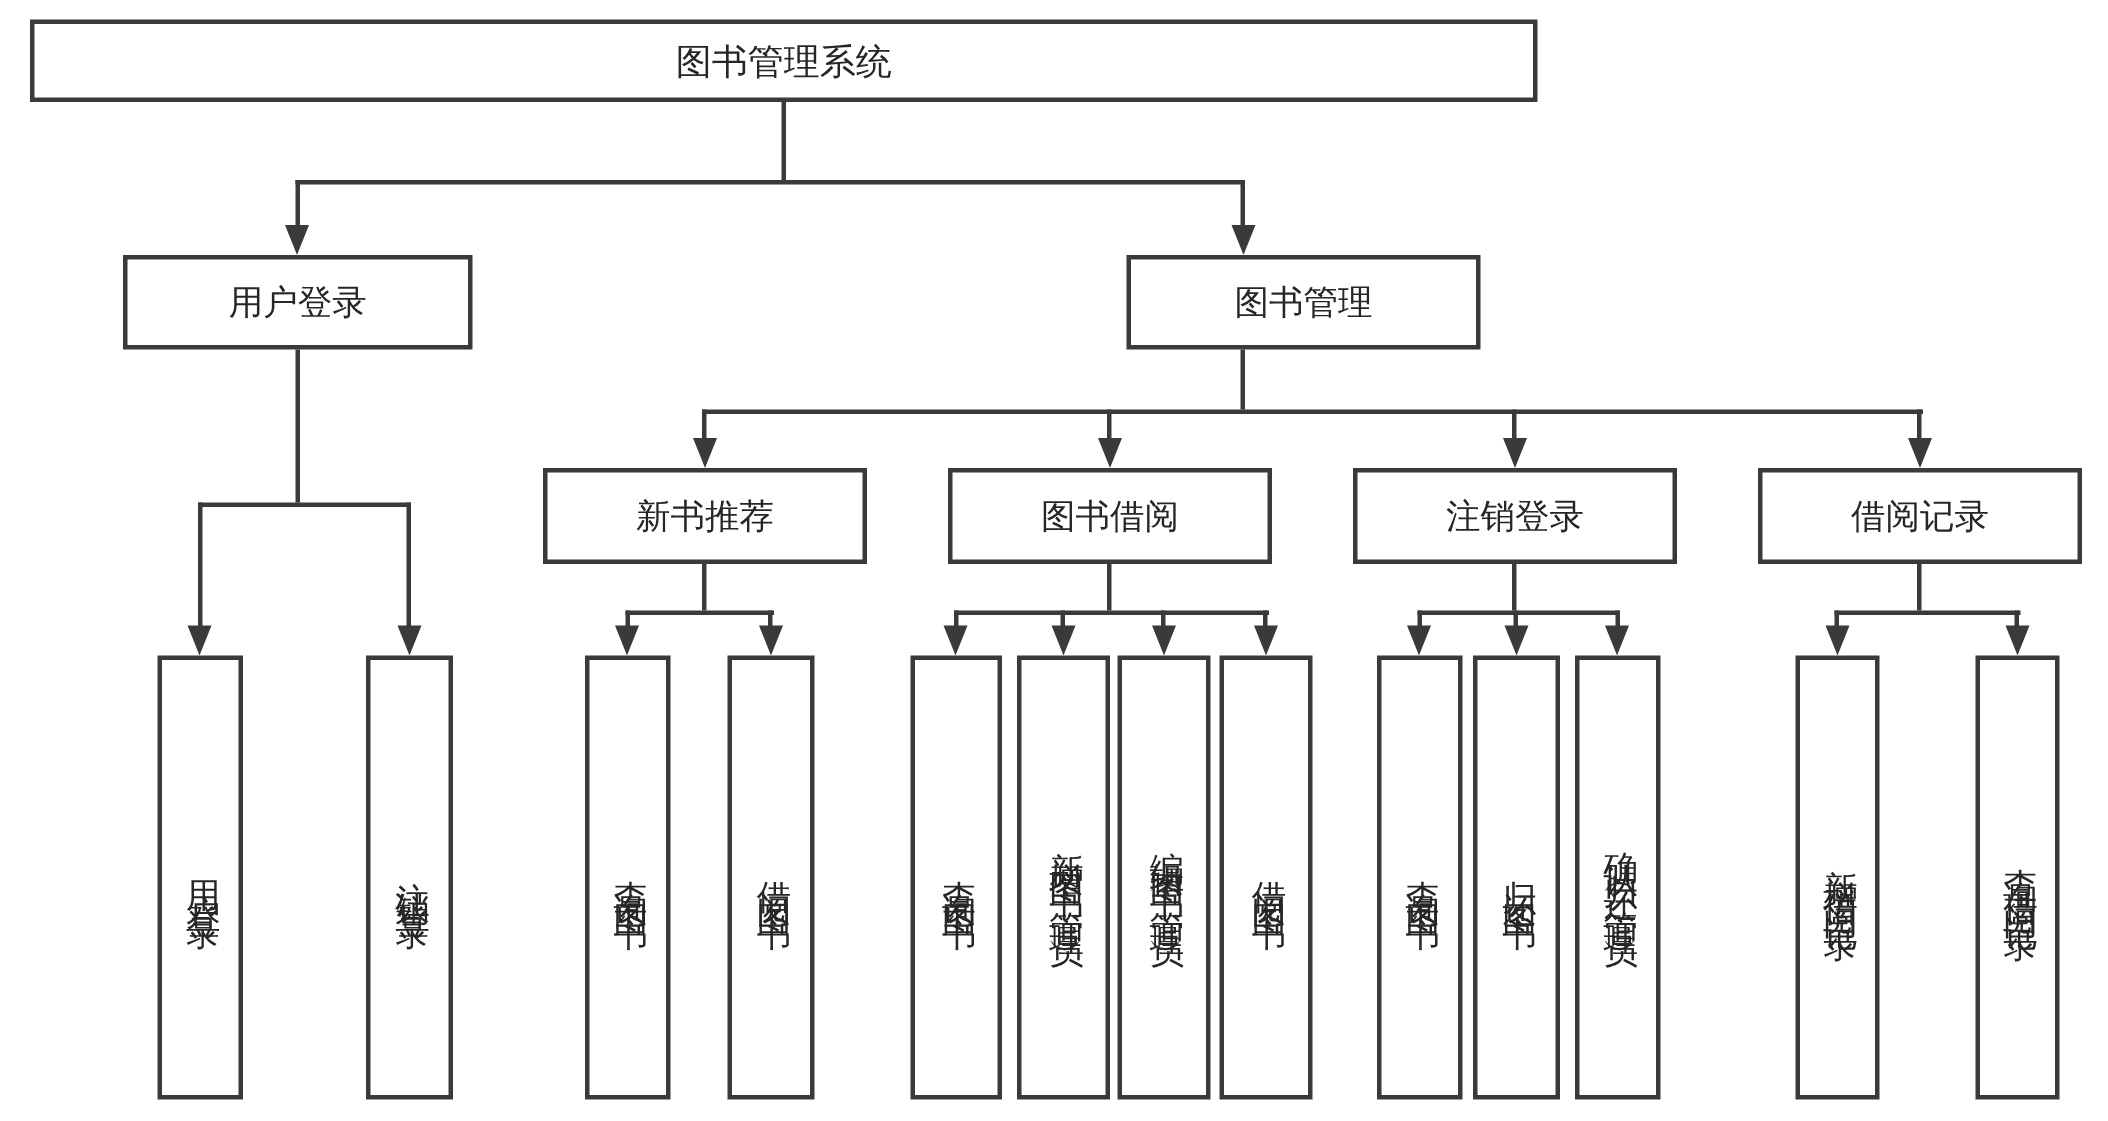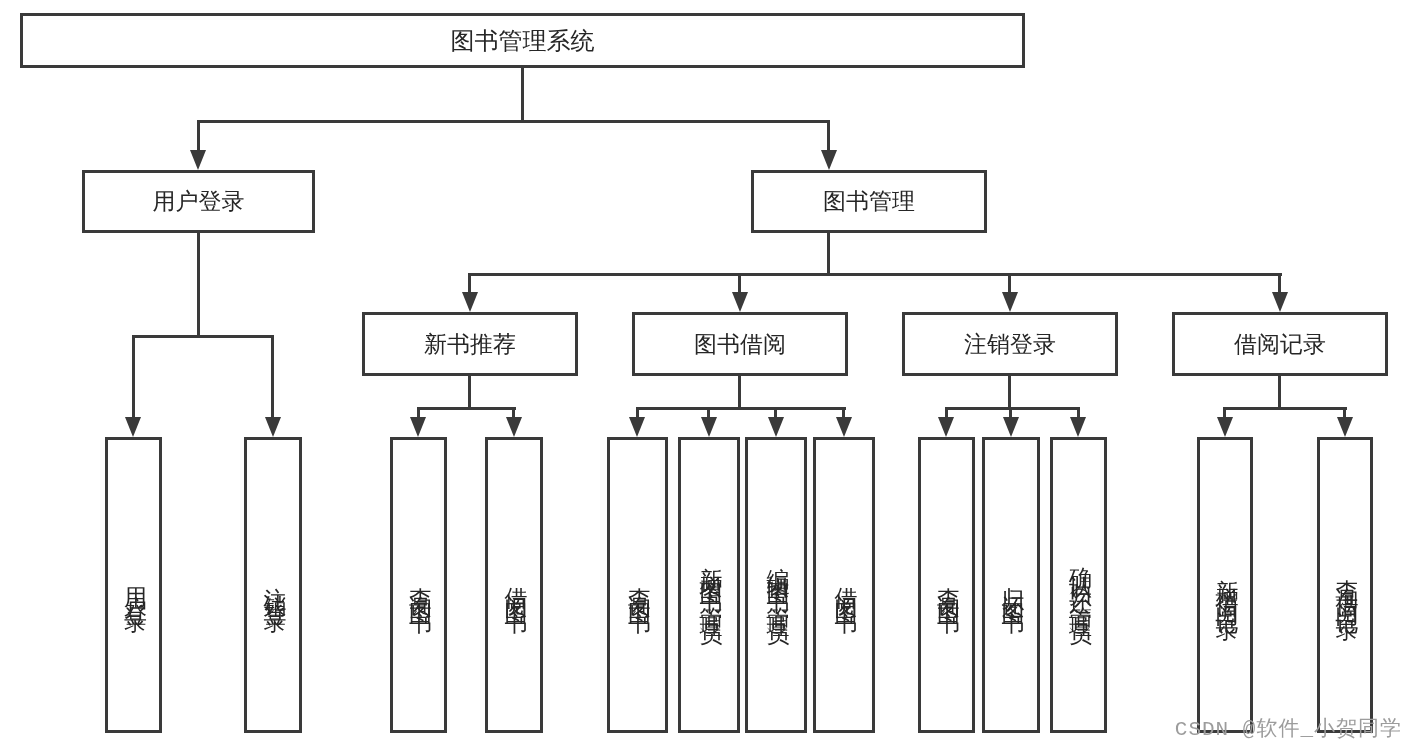--- a/index.html
+++ b/index.html
@@ -161,15 +161,14 @@
     <span>确认归还（管理员）</span>
   </div>
 
   <div class="box leaf" style="left:1197px;top:437px;width:56px;height:296px">
     <span>新增借阅记录</span>
   </div>
   <div class="box leaf" style="left:1317px;top:437px;width:56px;height:296px">
     <span>查询借阅记录</span>
   </div>
 
-  <div class="watermark">CSDN @软件_小贺同学</div>
 
 </div>
 
 </body></html>

